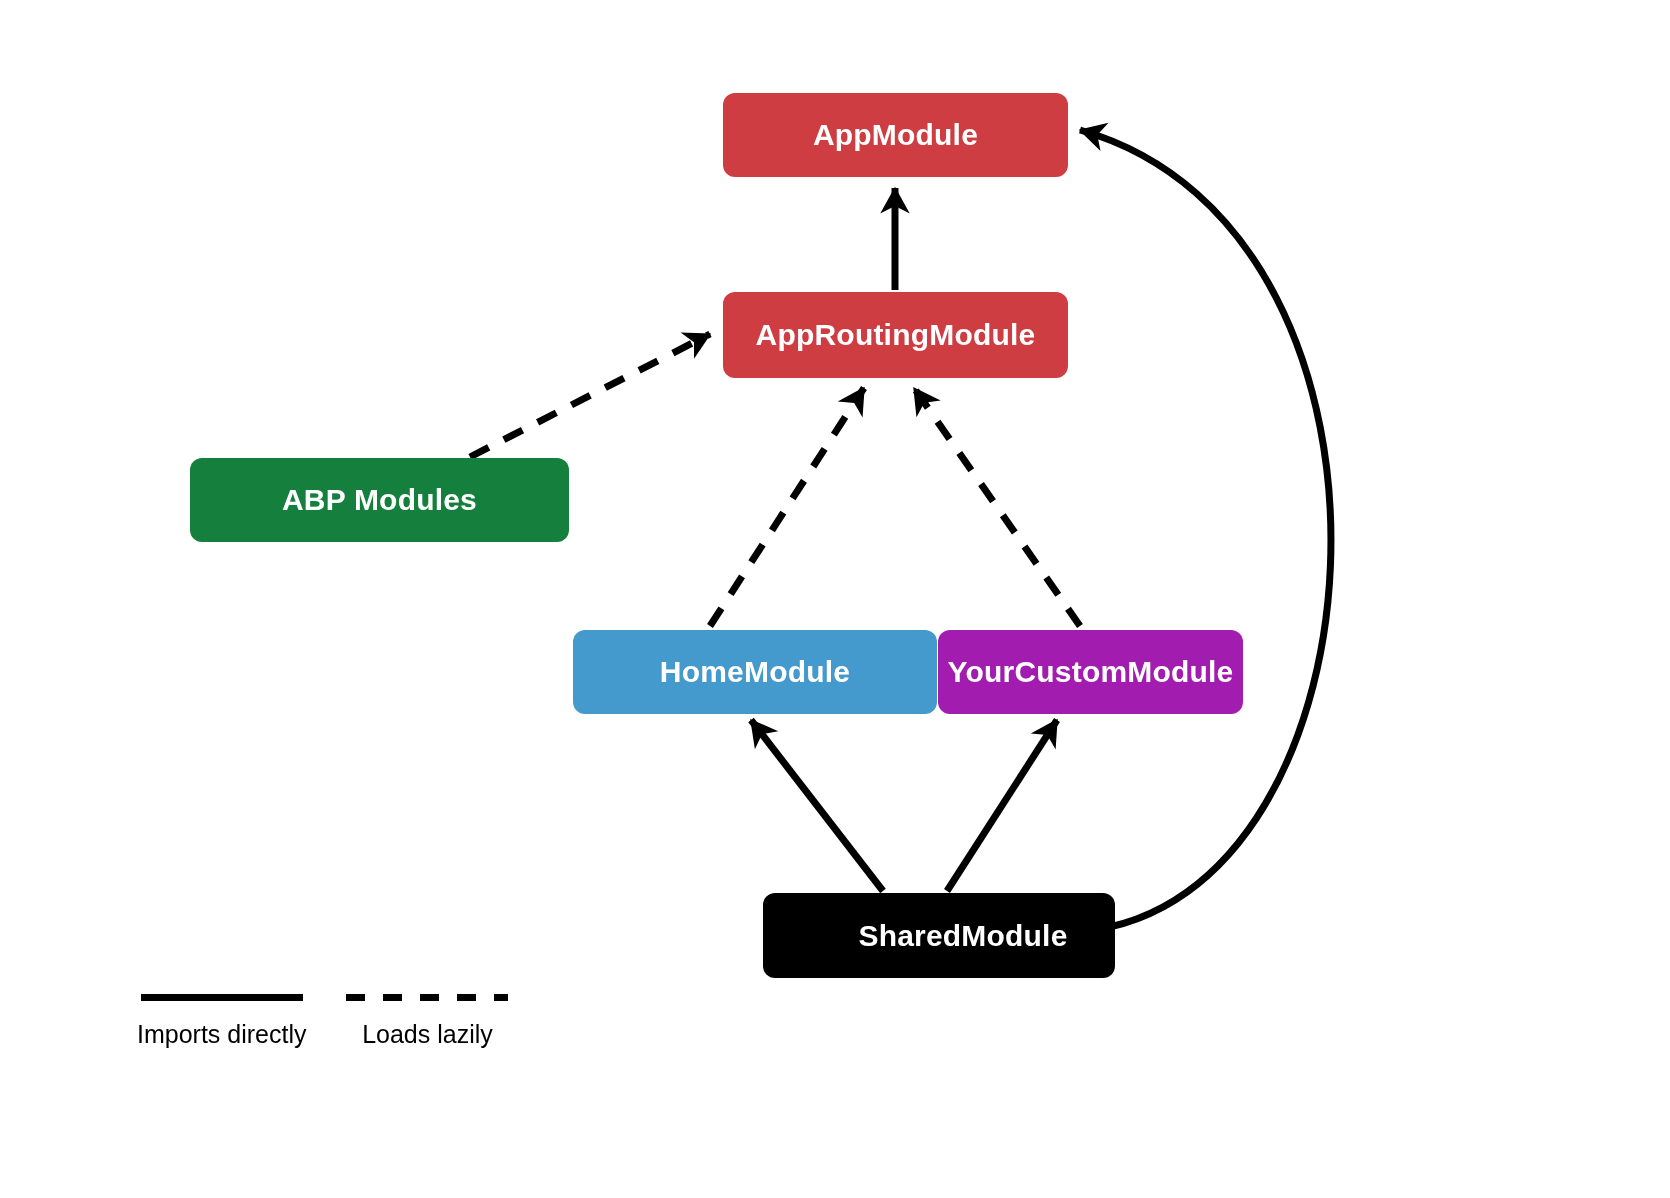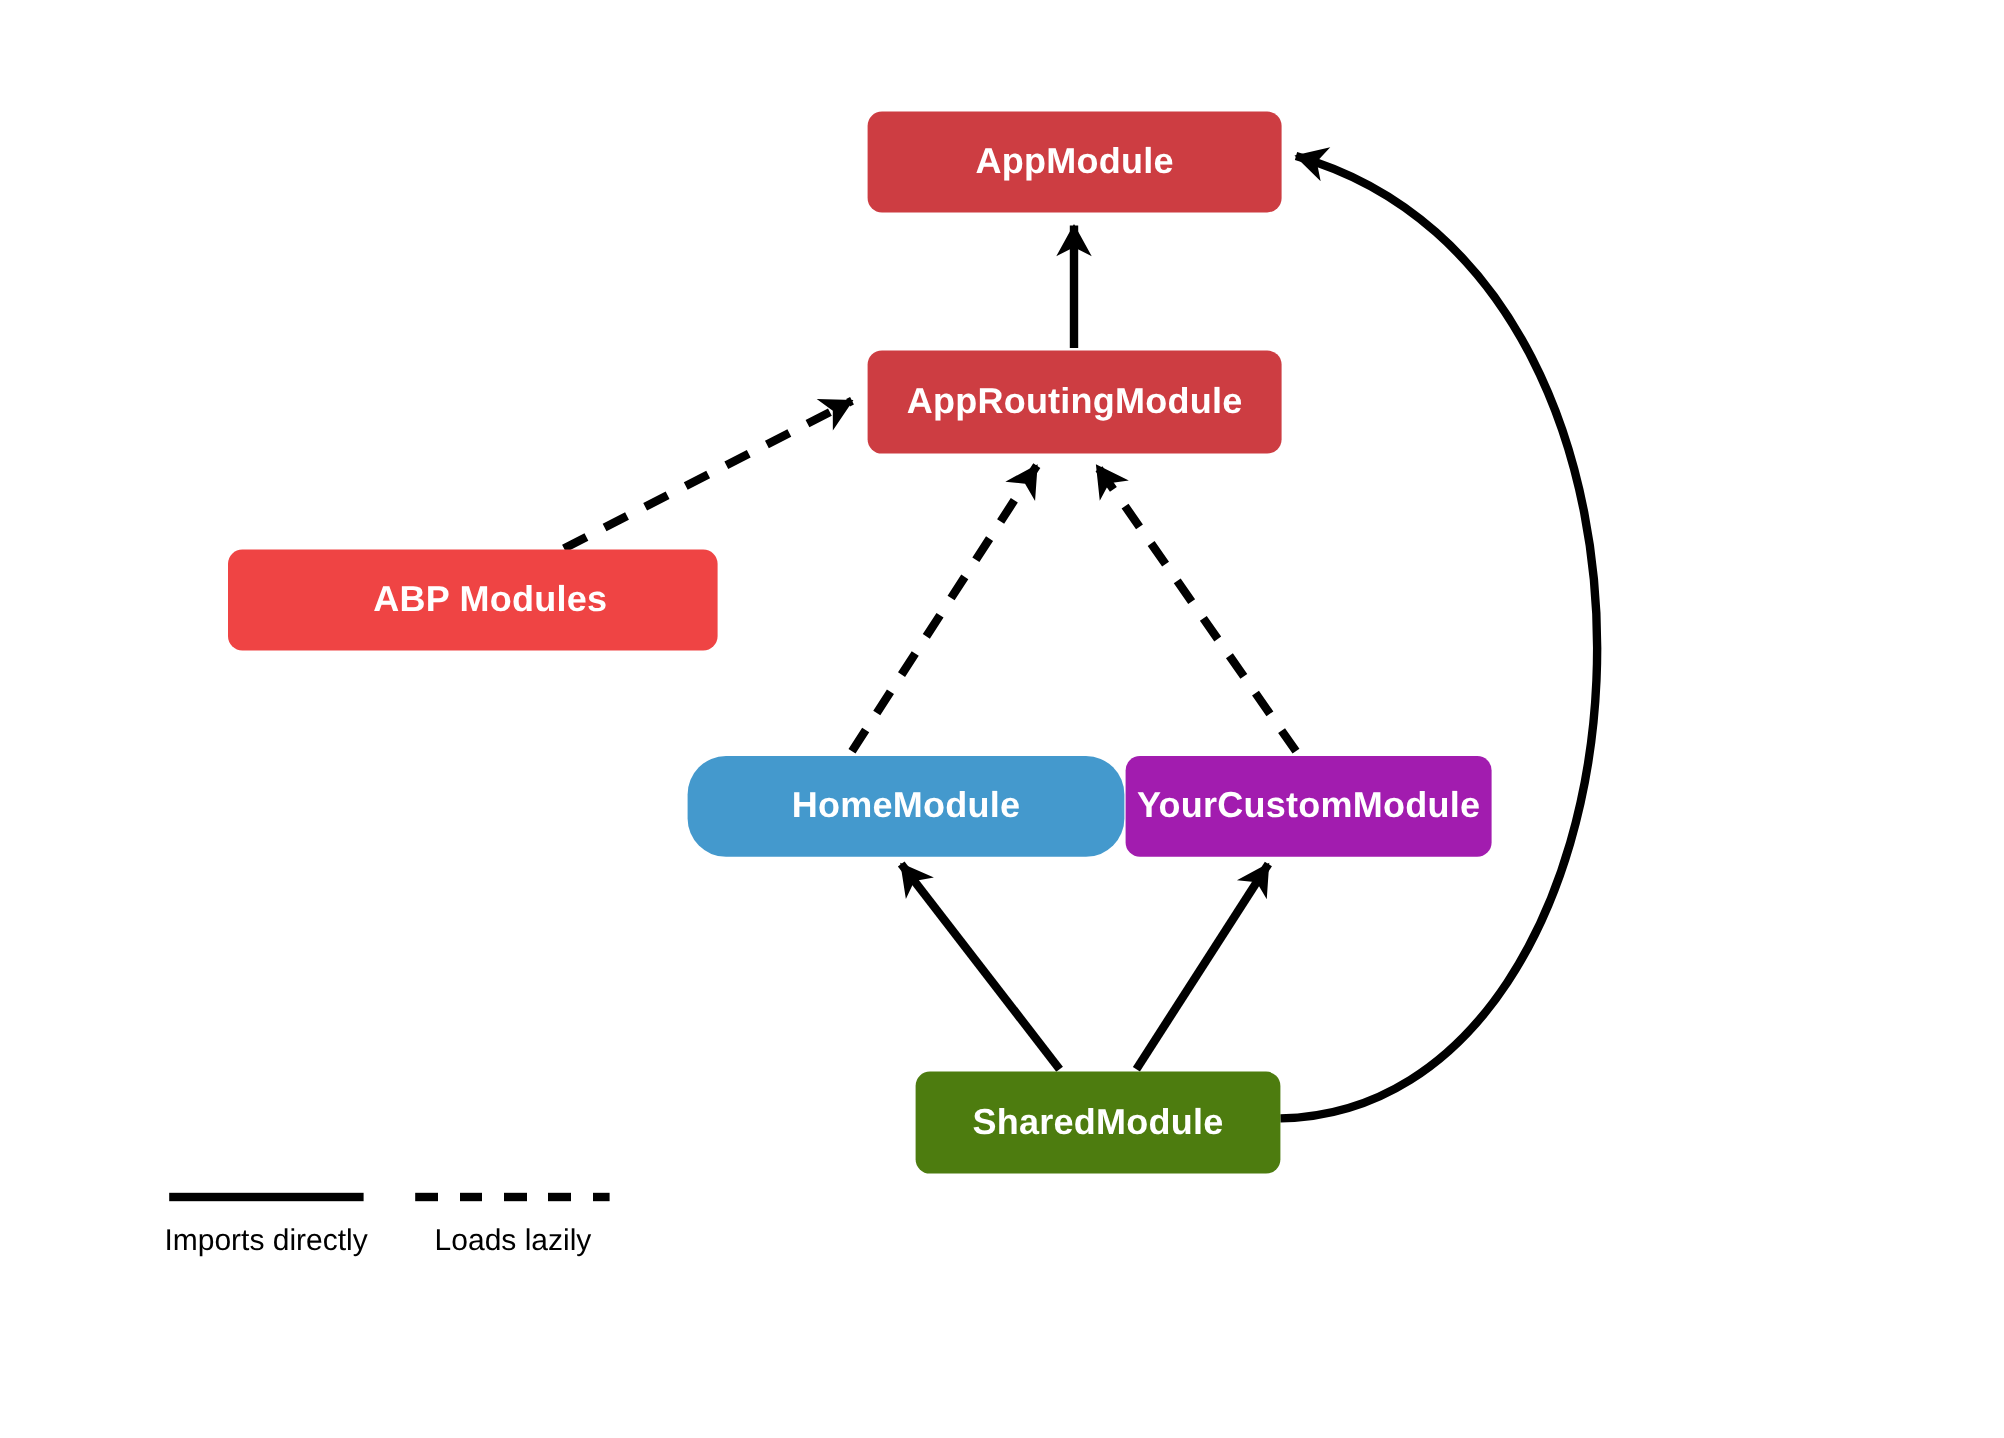--- a/index.html
+++ b/index.html
@@ -31,21 +31,21 @@
     border-radius: 12px;
     color: #ffffff;
     font-weight: bold;
     font-size: 30px;
     letter-spacing: 0.2px;
     text-align: center;
   }
   .node-app        { left: 723px; top: 93px;  width: 345px; height: 84px; }
   .node-approuting { left: 723px; top: 292px; width: 345px; height: 86px; }
   .node-abp        { left: 190px; top: 458px; width: 379px; height: 84px; }
-  .node-home       { left: 573px; top: 630px; width: 364px; height: 84px; border-radius: 32px; }
+  .node-home       { left: 573px; top: 630px; width: 364px; height: 84px; }
   .node-custom     { left: 938px; top: 630px; width: 305px; height: 84px; }
   .node-shared     { left: 763px; top: 893px; width: 304px; height: 85px; }
 
   .legend {
     position: absolute;
     left: 137px;
     top: 988px;
     z-index: 2;
     display: flex;
     gap: 40px;
@@ -101,33 +101,33 @@
   </svg>
 
   <div class="node node-approuting" style="background: rgb(205, 61, 66);">
     <span>AppRoutingModule</span>
   </div>
 
   <div class="node node-app" style="background: rgb(205, 61, 66);">
     <span>AppModule</span>
   </div>
 
-  <div class="node node-abp" style="background: #ef4444; padding-left: 29px;">
+  <div class="node node-abp" style="background: #15803d;">
     <span>ABP Modules</span>
   </div>
 
   <div class="node node-home" style="background: rgb(68, 153, 205);">
     <span>HomeModule</span>
   </div>
 
   <div class="node node-custom" style="background: #a21caf;">
     <span>YourCustomModule</span>
   </div>
 
-  <div class="node node-shared" style="background: #4d7c0f;">
+  <div class="node node-shared" style="background: #000000; padding-left: 48px;">
     <span>SharedModule</span>
   </div>
 
   <div class="legend">
     <div class="legend-item">
       <div class="legend-line solid"></div>
       <span class="legend-label">Imports directly</span>
     </div>
     <div class="legend-item">
       <div class="legend-line dashed"></div>

